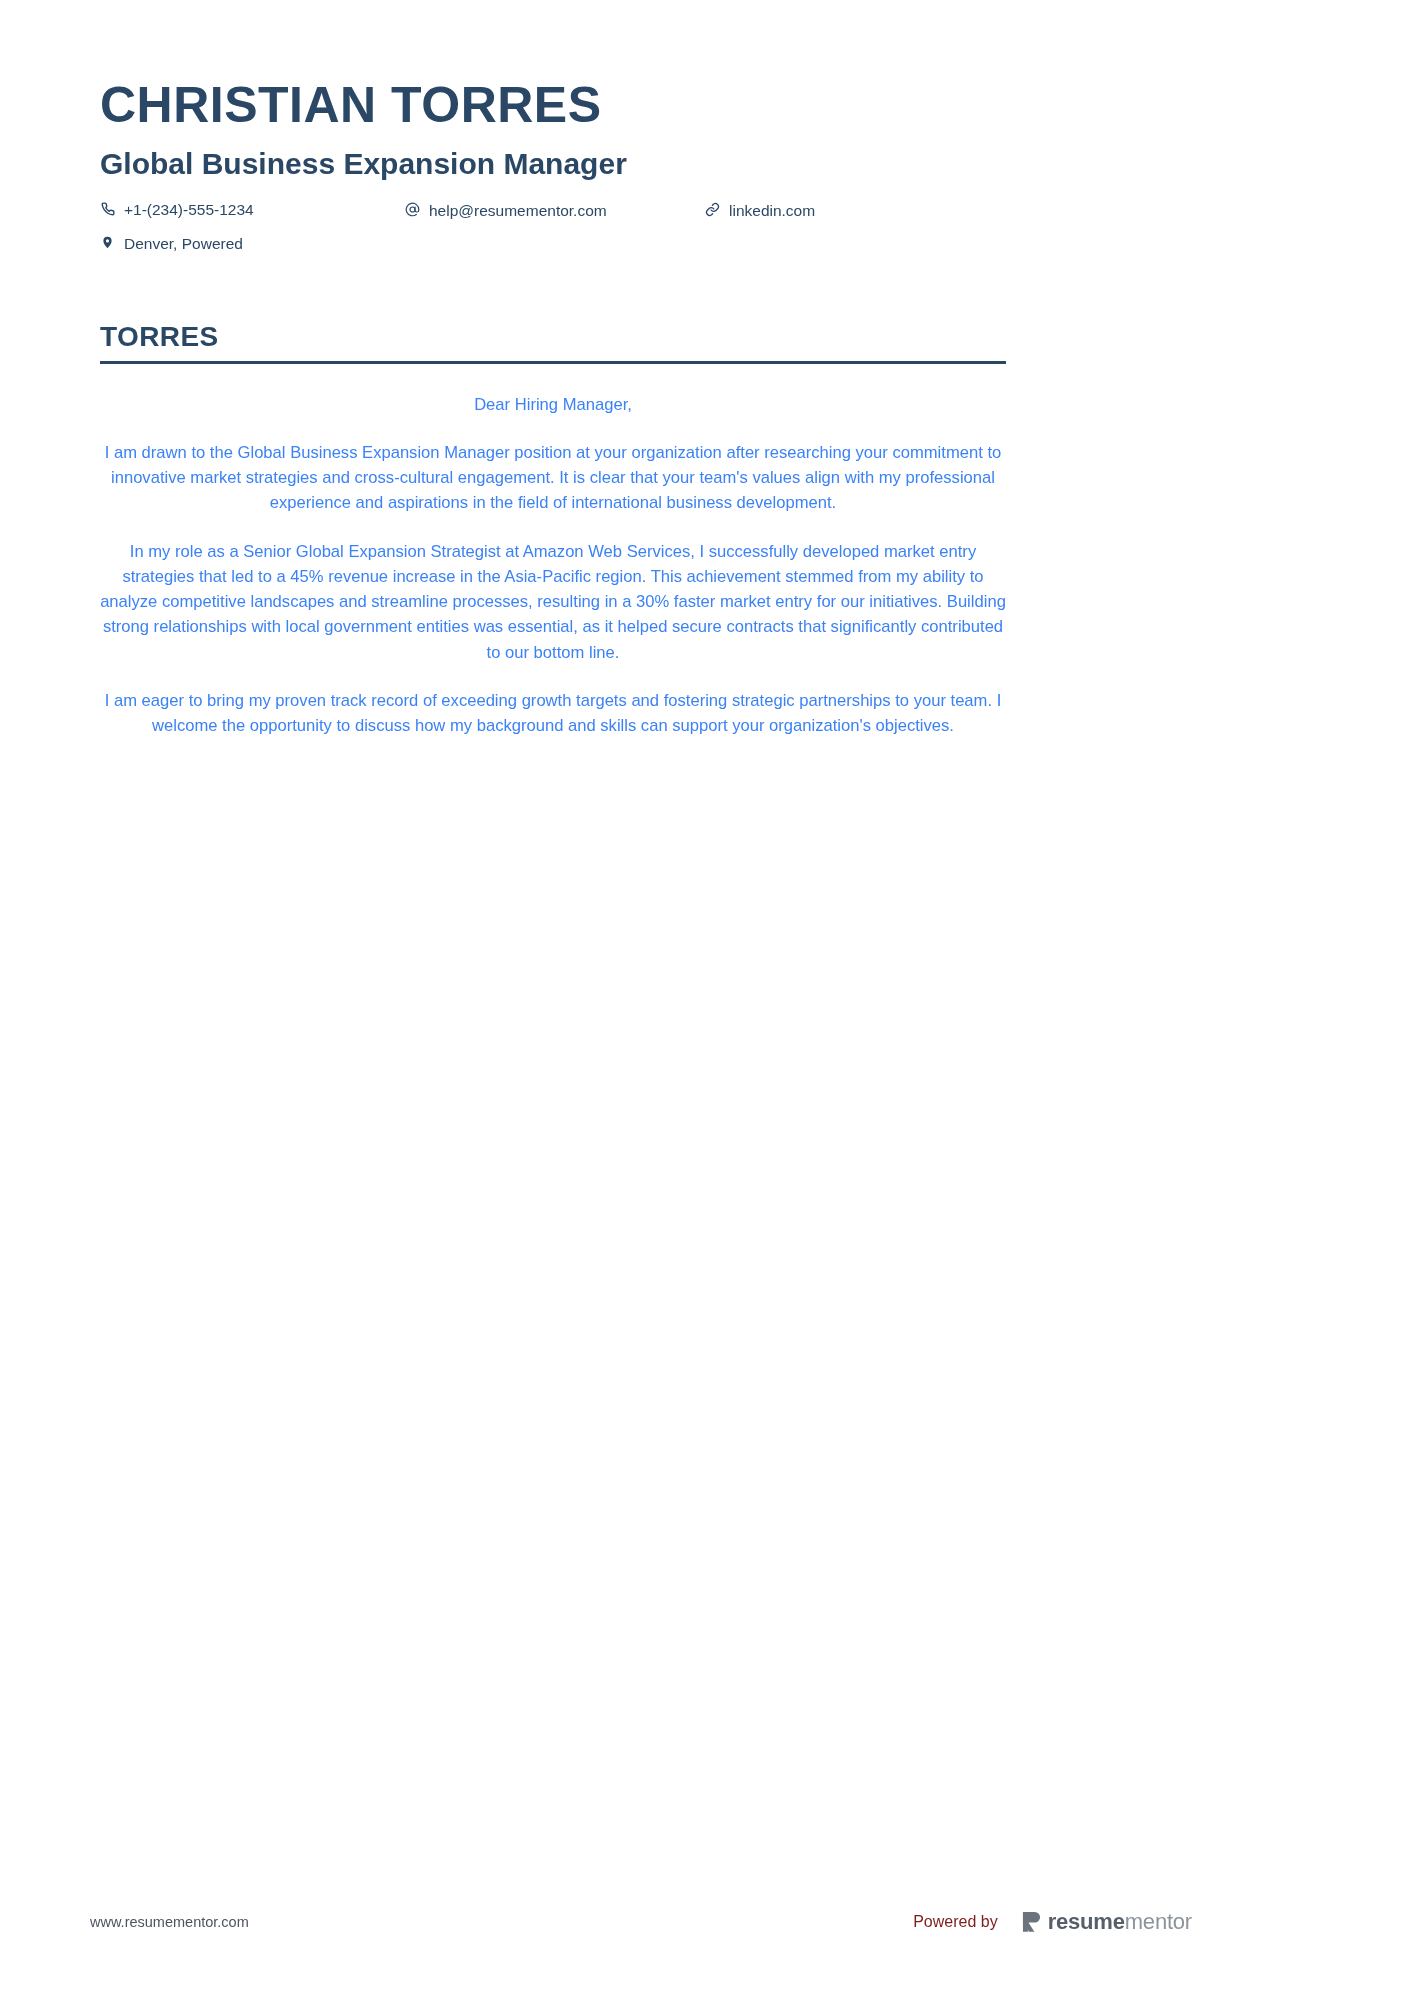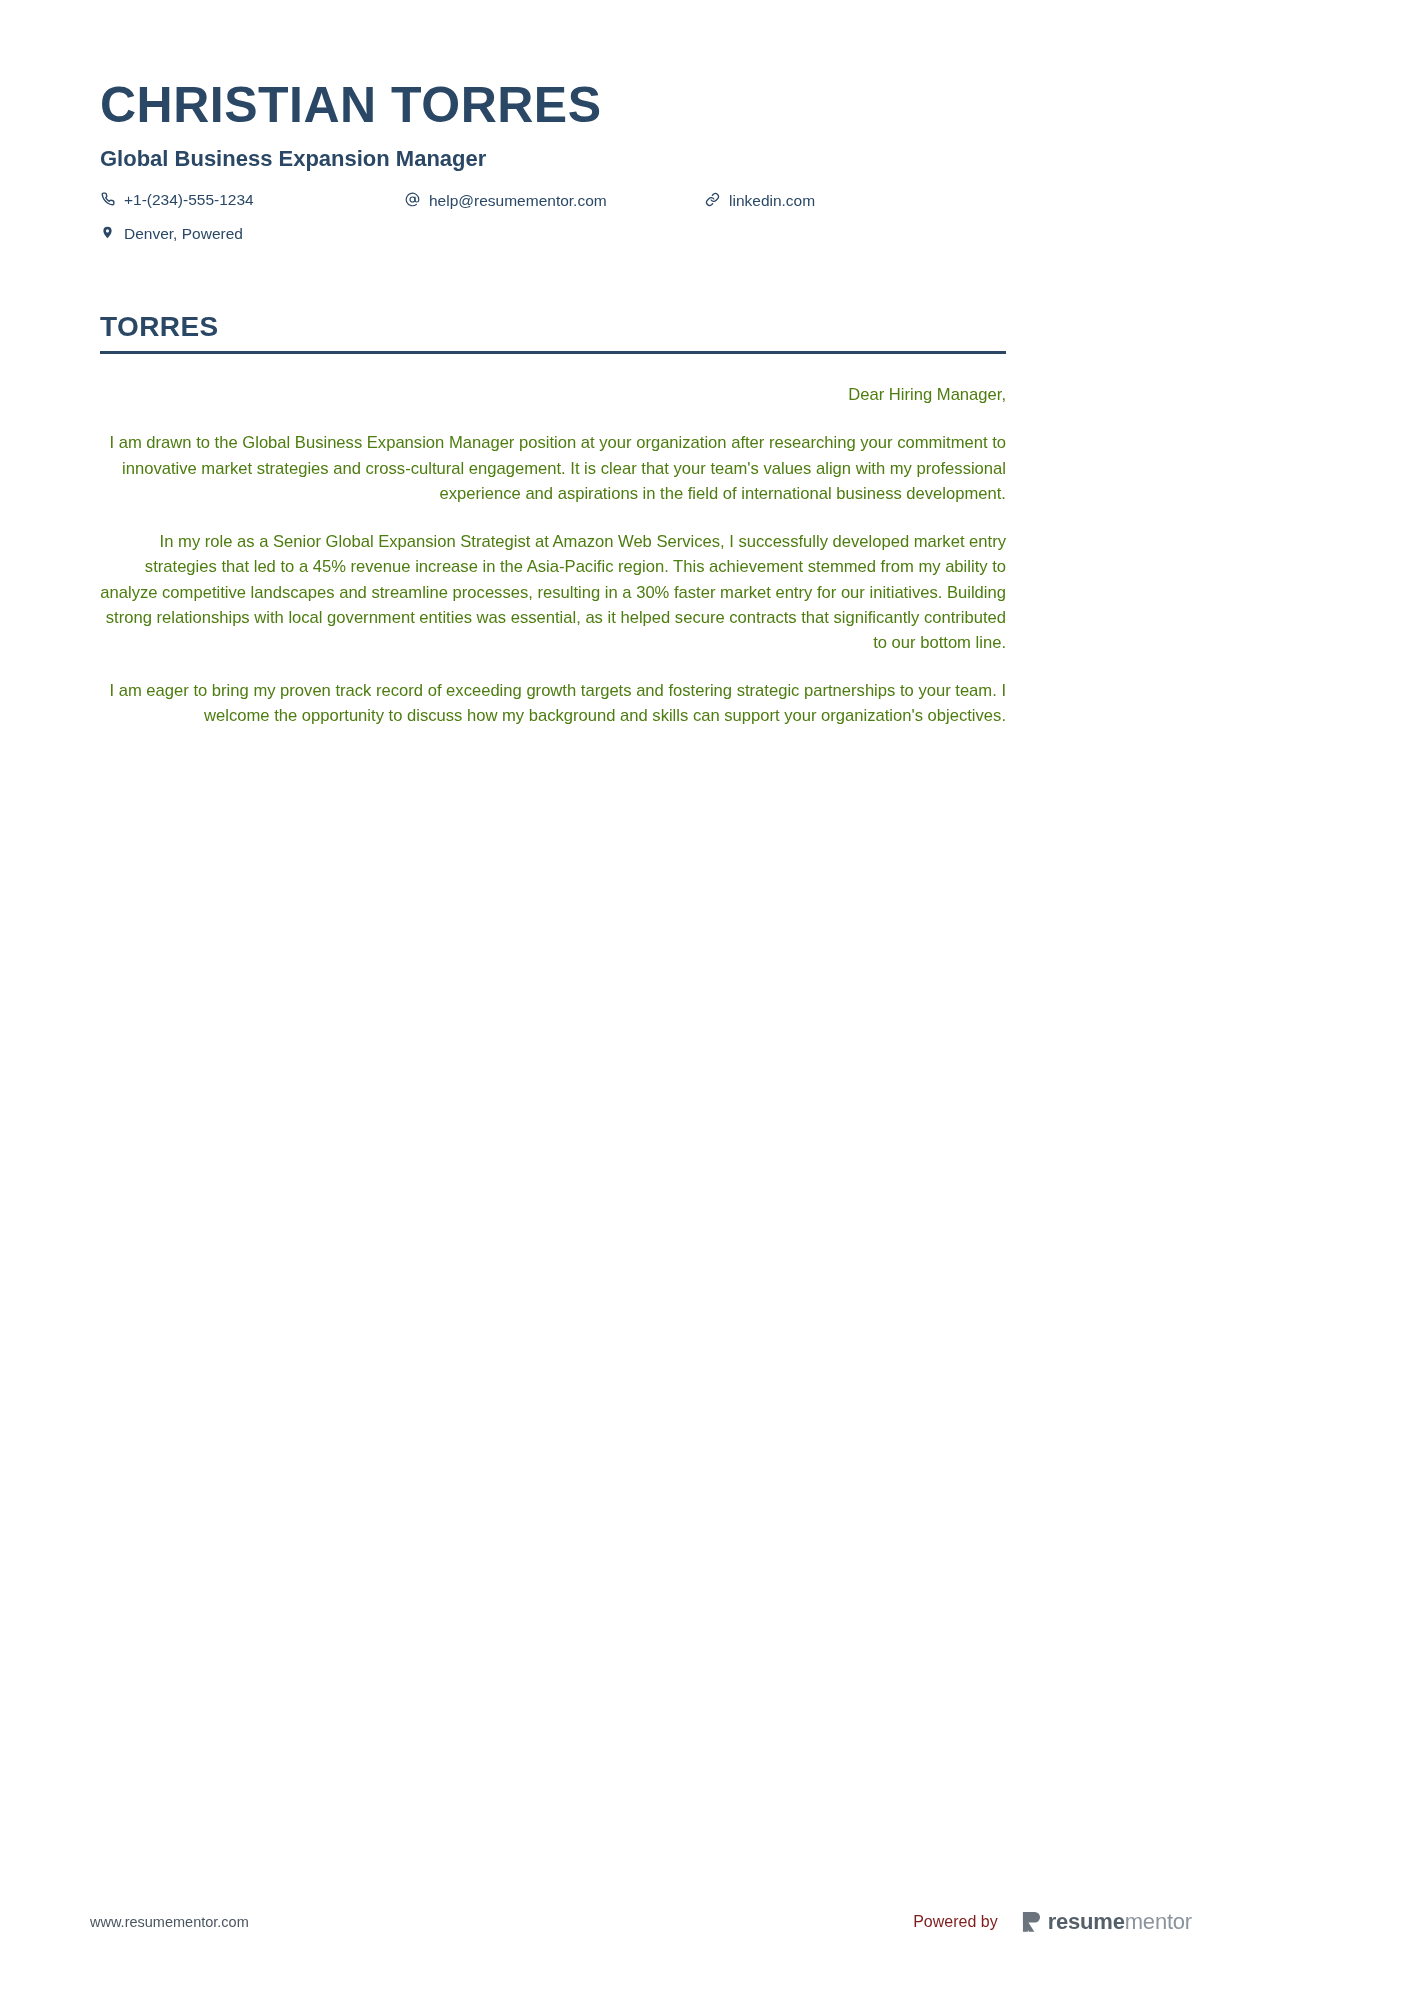--- a/index.html
+++ b/index.html
@@ -33,21 +33,21 @@
   .name {
     font-size: 50px;
     font-weight: 700;
     letter-spacing: 0.5px;
     color: #2a4865;
     line-height: 1.08;
     margin: 0;
     white-space: nowrap;
   }
   .job-title {
-    font-size: 22px;
+    font-size: 30px;
     font-weight: 700;
     color: #2a4865;
     margin: 14px 0 0 0;
     line-height: 1.2;
   }
 
   
   .contact-grid {
     margin-top: 19px;
     display: flex;
@@ -100,23 +100,23 @@
     width: 906px;
   }
 
   
   .letter {
     margin-top: 28px;
   }
   .para {
     font-size: 16.6px;
     line-height: 1.52;
-    color: #4d7c0f;
+    color: #3b82f6;
     margin: 0 0 23px 0;
-    text-align: right;
+    text-align: center;
   }
   .para:last-child { margin-bottom: 0; }
 
   
   .footer {
     position: absolute;
     left: 90px;
     right: 90px;
     bottom: 62px;
     display: flex;

